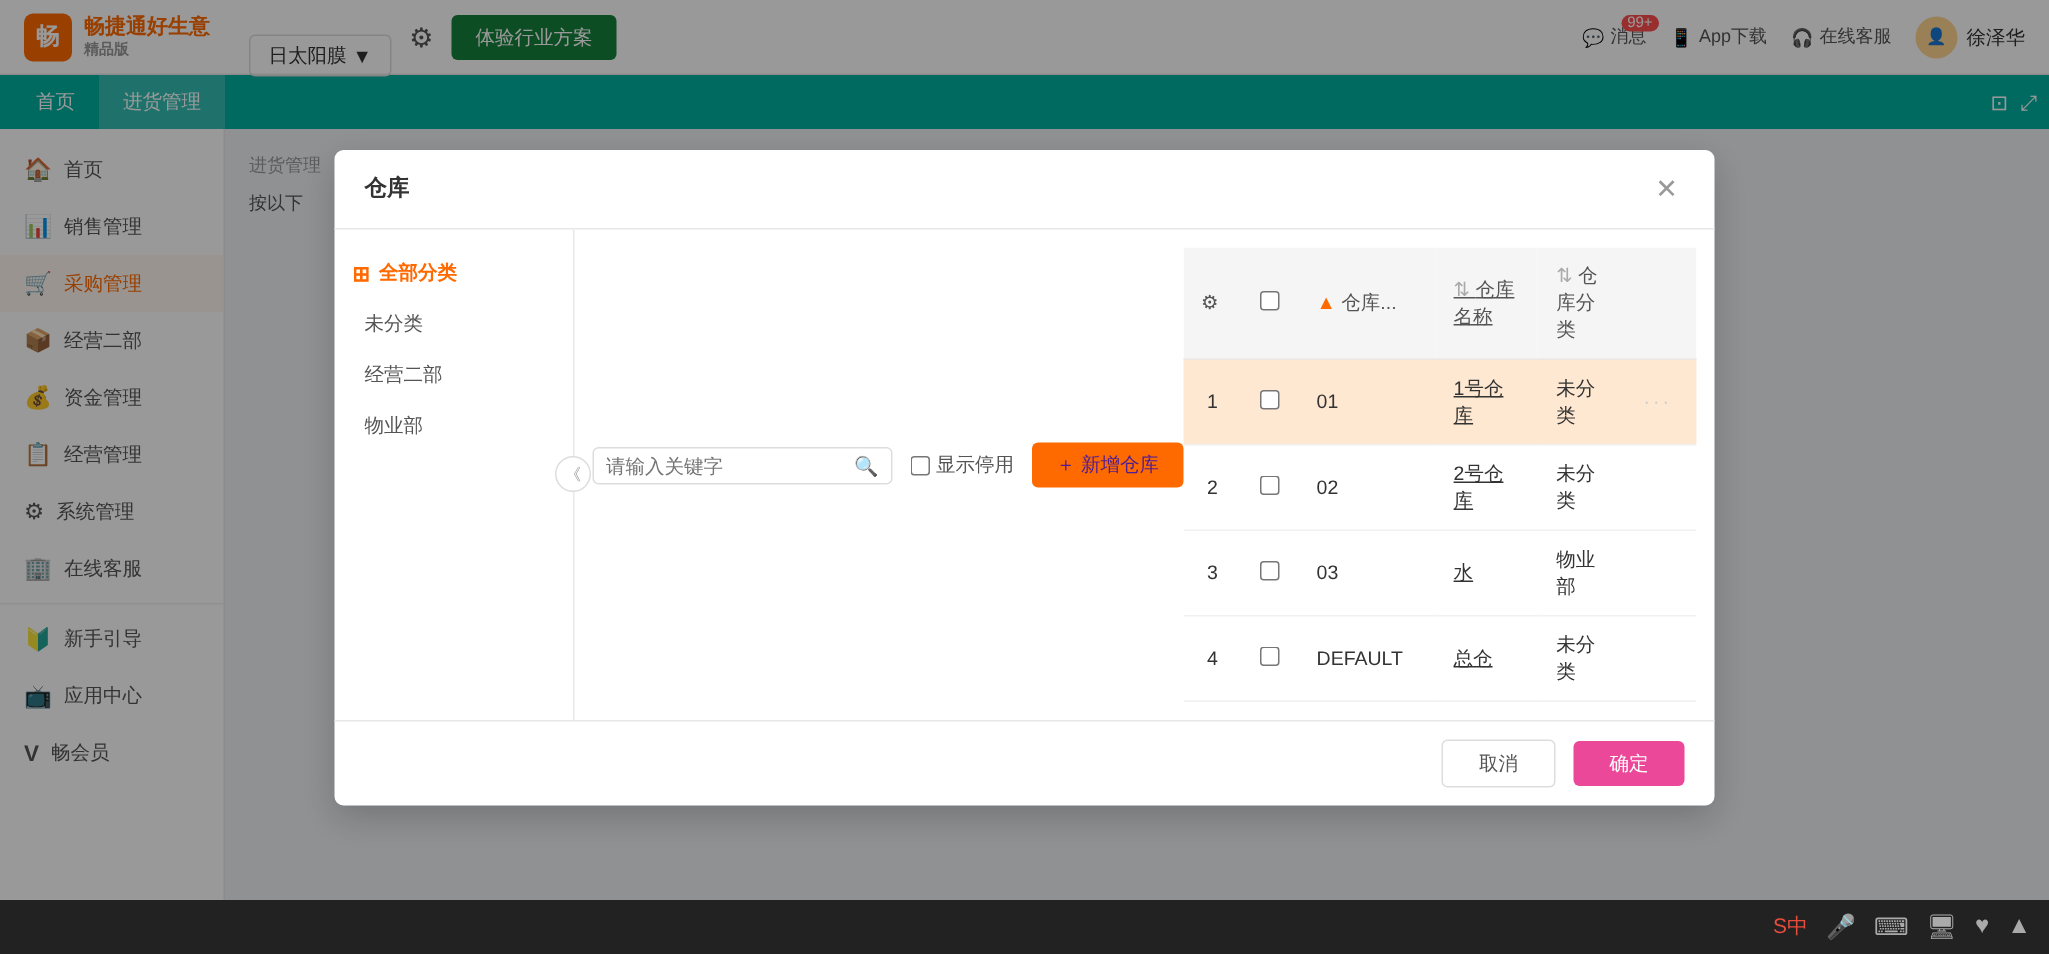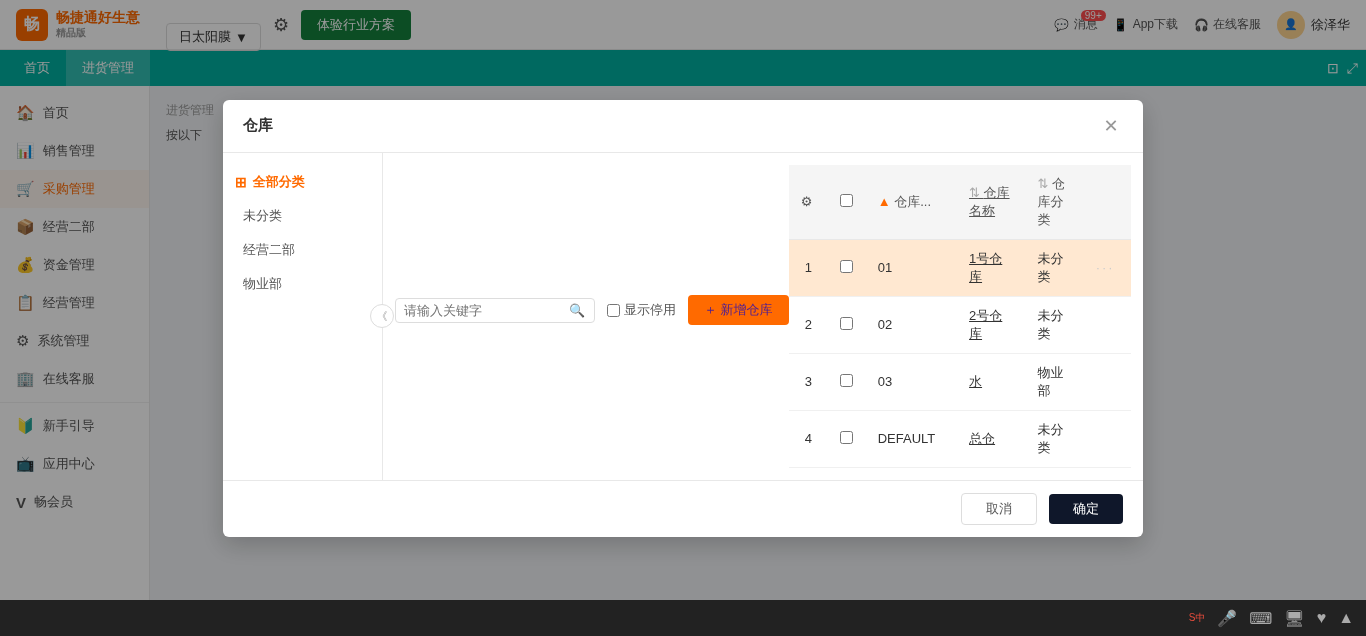--- a/index.html
+++ b/index.html
@@ -310,21 +310,21 @@
     .cancel-btn {
       padding: 6px 24px;
       border: 1px solid #ddd;
       background: white;
       border-radius: 4px;
       cursor: pointer;
       font-size: 13px; color: #555;
     }
     .confirm-btn {
       padding: 6px 24px;
-      background: #0f172a;
+      background: #ec4899;
       color: white;
       border: none;
       border-radius: 4px;
       cursor: pointer;
       font-size: 13px;
     }
 
     
     .bottom-bar {
       position: fixed;
@@ -566,19 +566,19 @@
     </div>
 
     <div class="modal-footer">
       <button class="cancel-btn">取消</button>
       <button class="confirm-btn">确定</button>
     </div>
   </div>
 </div>
 
 <div class="bottom-bar">
-  <span class="bottom-icon" style="color:#e74c3c;font-size:10px;">S中</span>
+  <span class="bottom-icon" style="color:#e74c3c;font-size:14px;">S中</span>
   <span class="bottom-icon">🎤</span>
   <span class="bottom-icon">⌨</span>
   <span class="bottom-icon">🖥</span>
   <span class="bottom-icon">♥</span>
   <span class="bottom-icon">▲</span>
 </div>
 
 </body></html>

